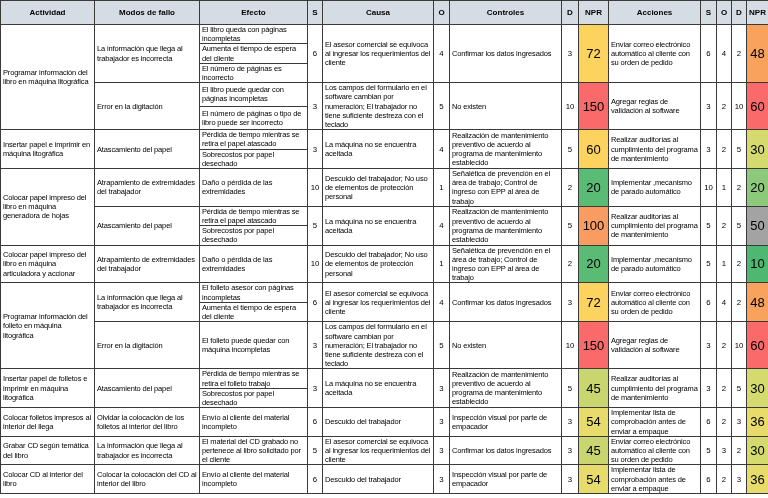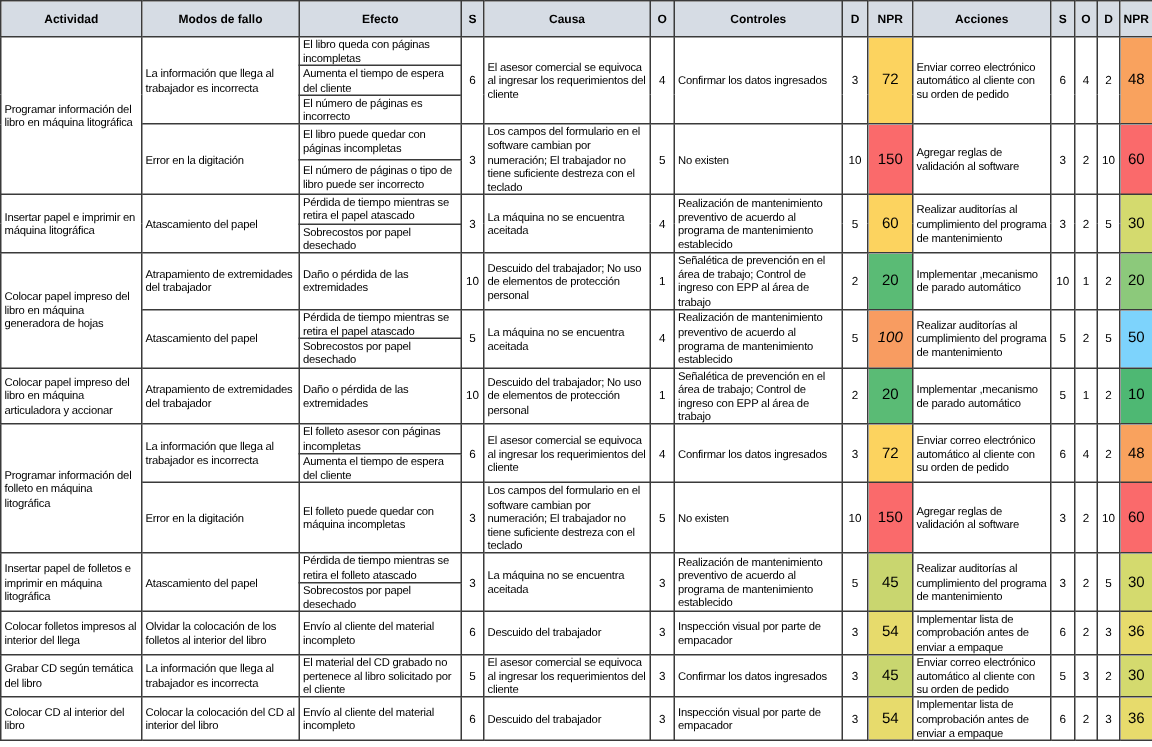--- a/index.html
+++ b/index.html
@@ -3,21 +3,21 @@
 <meta charset="utf-8">
 <style>
   html,body{margin:0;padding:0;background:#fff;}
   body{width:768px;height:498px;overflow:hidden;font-family:"Liberation Sans",sans-serif;color:#000;}
   table{border-collapse:collapse;table-layout:fixed;width:768px;}
   th,td{border:1px solid #3a3a3a;overflow:hidden;vertical-align:middle;padding:0 2px;}
   th{background:var(--header-bg,#D6DCE4);font-weight:bold;font-size:8px;line-height:9px;text-align:center;height:13px;padding:5px 1px;}
   td{font-size:7.5px;line-height:9.2px;letter-spacing:-0.15px;}
   td.left{text-align:left;}
   td.num{text-align:center;font-size:7.8px;letter-spacing:0;}
-  td.npr{text-align:center;font-size:10px;letter-spacing:0;}
+  td.npr{text-align:center;font-size:13px;letter-spacing:0;}
 </style>
 </head>
 <body>
 
 <table>
   <colgroup>
     <col style="width:94px">
       <col style="width:105px">
       <col style="width:108px">
       <col style="width:15px">
@@ -127,26 +127,26 @@
         <td class="npr" style="background-color: rgb(140, 201, 123);">20</td>
       </tr>
       <tr>
         <td class="left" rowspan="2">Atascamiento del papel</td>
         <td class="left">Pérdida de tiempo mientras se retira el papel atascado</td>
         <td class="num" rowspan="2">5</td>
         <td class="left" rowspan="2">La máquina no se encuentra aceitada</td>
         <td class="num" rowspan="2">4</td>
         <td class="left" rowspan="2">Realización de mantenimiento preventivo de acuerdo al programa de mantenimiento establecido</td>
         <td class="num" rowspan="2">5</td>
-        <td class="npr" rowspan="2" style="background-color: rgb(248, 156, 97); font-style: italic;">100</td>
+        <td class="npr" rowspan="2" style="background-color: rgb(248, 156, 97);">100</td>
         <td class="left" rowspan="2">Realizar auditorías al cumplimiento del programa de mantenimiento</td>
         <td class="num" rowspan="2">5</td>
         <td class="num" rowspan="2">2</td>
         <td class="num" rowspan="2">5</td>
-        <td class="npr" rowspan="2" style="background-color: #7dd3fc;">50</td>
+        <td class="npr" rowspan="2" style="background-color: #a3a3a3;">50</td>
       </tr>
       <tr>
         <td class="left">Sobrecostos por papel desechado</td>
       </tr>
       <tr>
         <td class="left">Colocar papel impreso del libro en máquina articuladora y accionar</td>
         <td class="left">Atrapamiento de extremidades del trabajador</td>
         <td class="left">Daño o pérdida de las extremidades</td>
         <td class="num">10</td>
         <td class="left">Descuido del trabajador; No uso de elementos de protección personal</td>
@@ -190,21 +190,21 @@
         <td class="npr" style="background-color: rgb(250, 106, 107);">150</td>
         <td class="left">Agregar reglas de validación al software</td>
         <td class="num">3</td>
         <td class="num">2</td>
         <td class="num">10</td>
         <td class="npr" style="background-color: rgb(250, 106, 107);">60</td>
       </tr>
       <tr>
         <td class="left" rowspan="2">Insertar papel de folletos e imprimir en máquina litográfica</td>
         <td class="left" rowspan="2">Atascamiento del papel</td>
-        <td class="left">Pérdida de tiempo mientras se retira el folleto atascado</td>
+        <td class="left">Pérdida de tiempo mientras se retira el folleto trabajo</td>
         <td class="num" rowspan="2">3</td>
         <td class="left" rowspan="2">La máquina no se encuentra aceitada</td>
         <td class="num" rowspan="2">3</td>
         <td class="left" rowspan="2">Realización de mantenimiento preventivo de acuerdo al programa de mantenimiento establecido</td>
         <td class="num" rowspan="2">5</td>
         <td class="npr" rowspan="2" style="background-color: rgb(201, 214, 111);">45</td>
         <td class="left" rowspan="2">Realizar auditorías al cumplimiento del programa de mantenimiento</td>
         <td class="num" rowspan="2">3</td>
         <td class="num" rowspan="2">2</td>
         <td class="num" rowspan="2">5</td>

